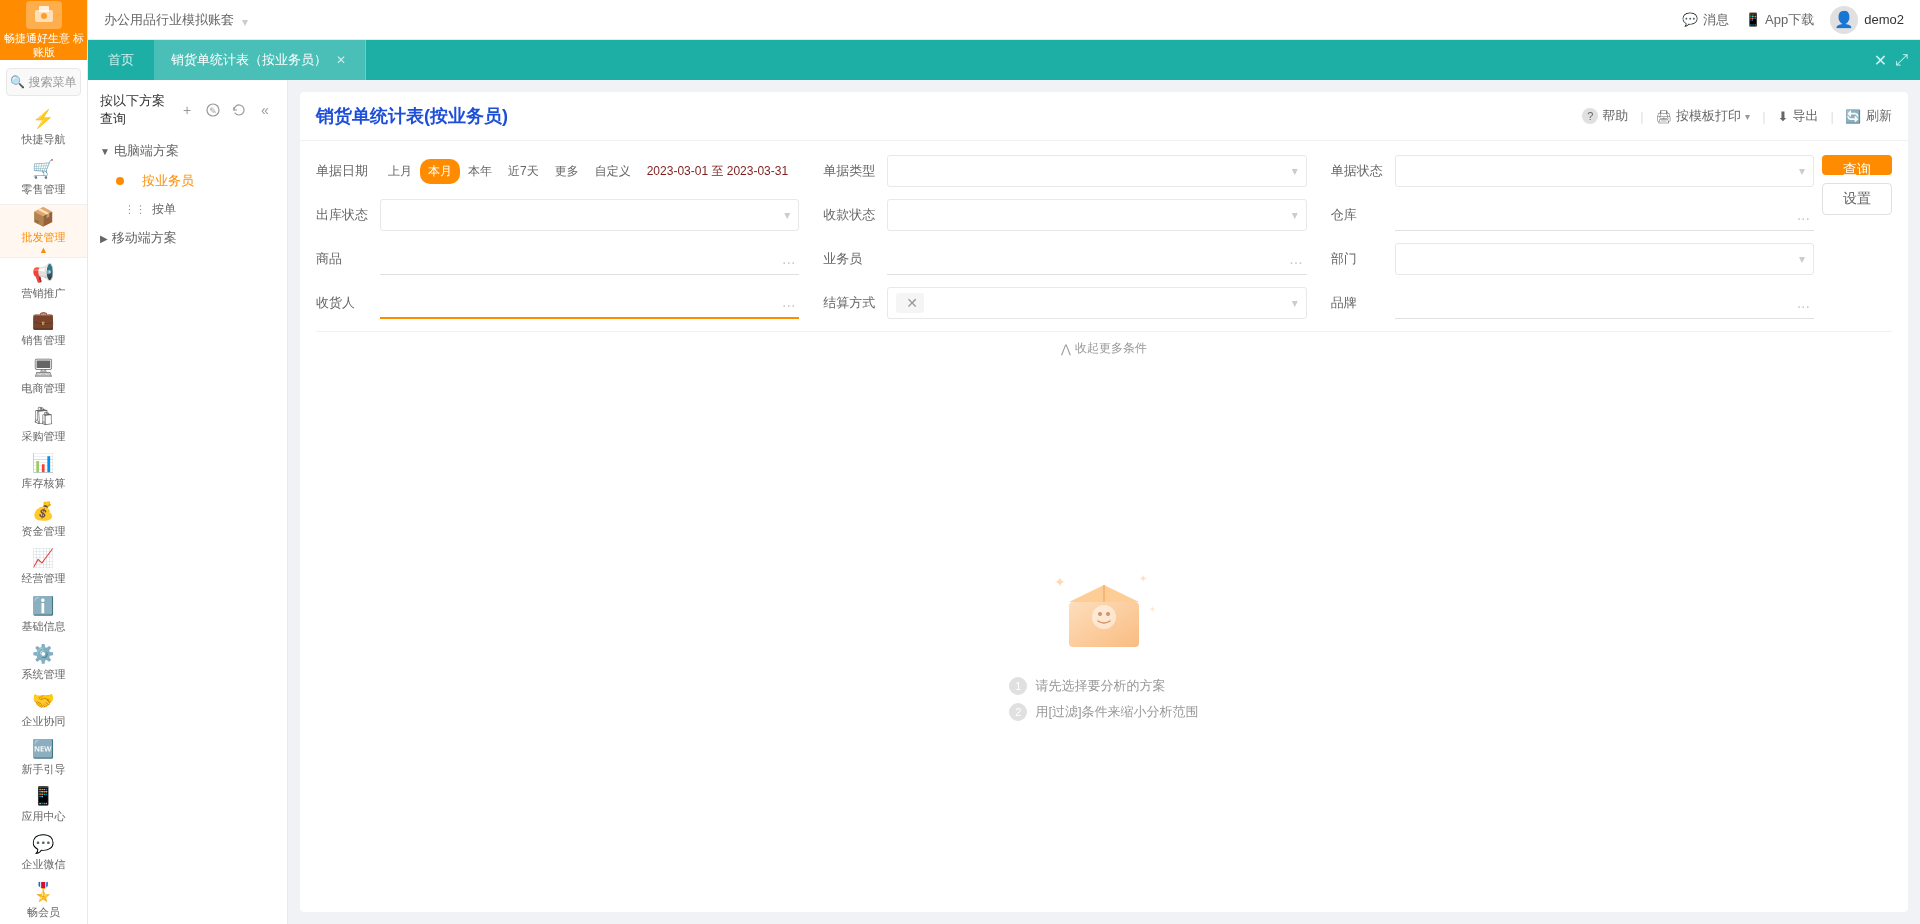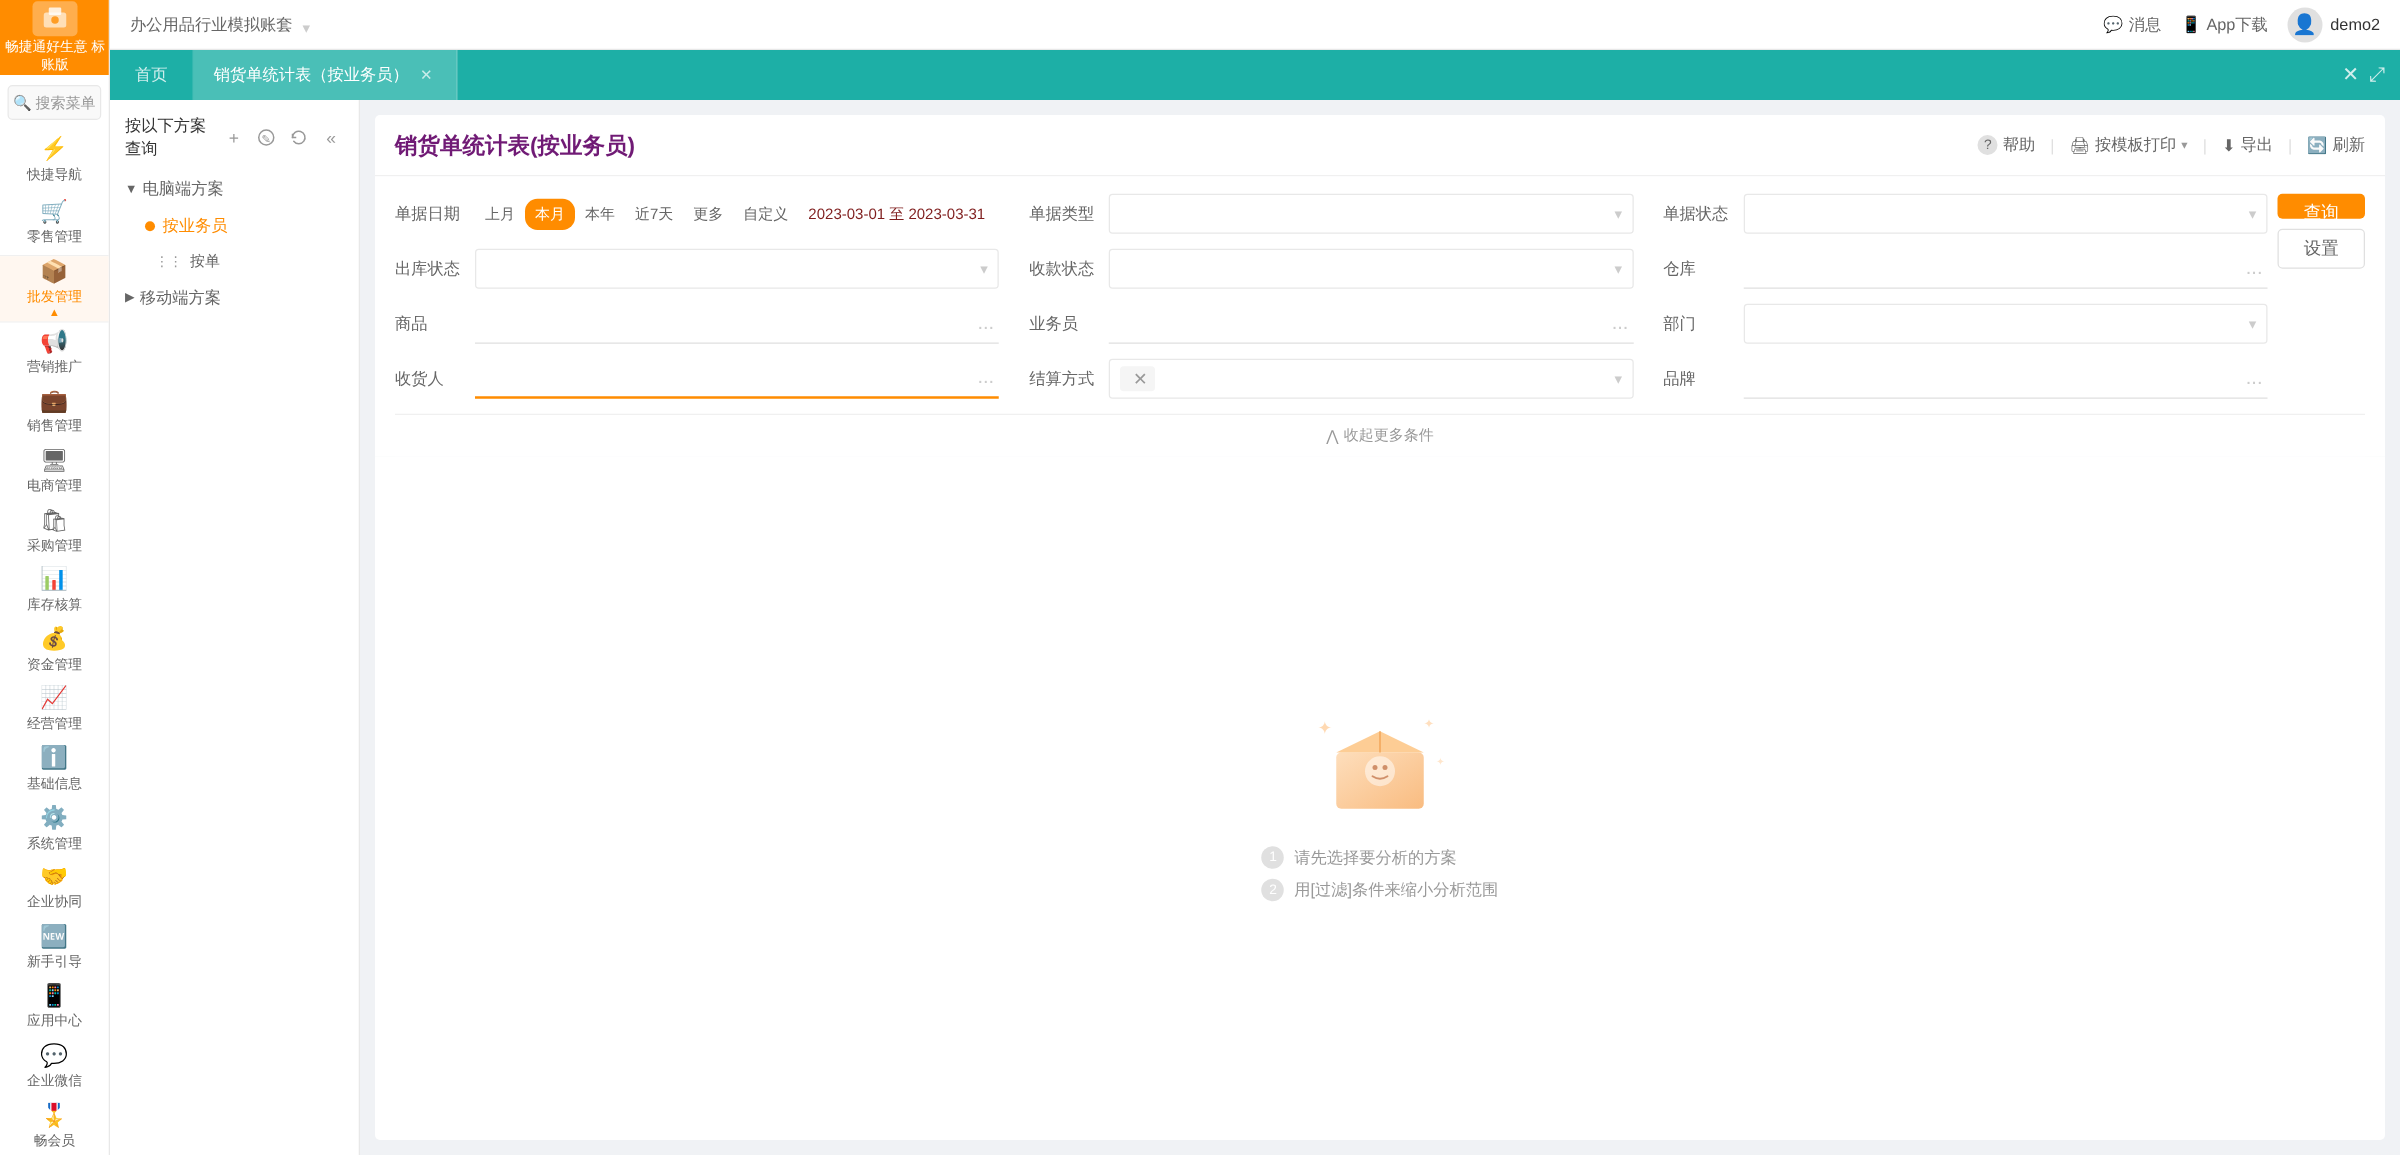--- a/index.html
+++ b/index.html
@@ -52,34 +52,34 @@
 
     
     .left-panel { width: 200px; background: #fff; border-right: 1px solid #e8e8e8; padding: 12px 0; flex-shrink: 0; overflow-y: auto; }
     .panel-header { display: flex; align-items: center; justify-content: space-between; padding: 0 12px 8px; }
     .panel-header-title { font-size: 13px; color: #333; font-weight: 500; }
     .panel-actions { display: flex; align-items: center; gap: 6px; }
     .panel-action-btn { width: 20px; height: 20px; display: flex; align-items: center; justify-content: center; cursor: pointer; color: #999; font-size: 14px; border-radius: 3px; }
 
     .scheme-group { padding: 0 0; }
     .scheme-group-header { display: flex; align-items: center; gap: 4px; padding: 6px 12px; cursor: pointer; color: #666; font-size: 13px; }
-    .scheme-item { display: flex; align-items: center; gap: 6px; padding: 6px 12px 6px 28px; cursor: pointer; color: #666; font-size: 13px; }
+    .scheme-item { display: flex; align-items: center; gap: 18px; padding: 6px 12px 6px 28px; cursor: pointer; color: #666; font-size: 13px; }
     .scheme-item.active { color: #ff8c00; }
     .scheme-item-dot { width: 8px; height: 8px; border-radius: 50%; background: #ff8c00; flex-shrink: 0; }
     .scheme-sub { padding: 0 12px 0 28px; }
     .scheme-sub-item { display: flex; align-items: center; gap: 6px; padding: 5px 8px; cursor: pointer; color: #666; font-size: 12px; }
 
     .mobile-group { padding: 0 0; }
     .mobile-group-header { display: flex; align-items: center; gap: 4px; padding: 6px 12px; cursor: pointer; color: #666; font-size: 13px; }
 
     
     .right-panel { flex: 1; display: flex; flex-direction: column; overflow: hidden; padding: 12px; }
 
     .report-header { background: #fff; padding: 12px 16px; border-radius: 4px 4px 0 0; display: flex; align-items: center; justify-content: space-between; border-bottom: 1px solid #f0f0f0; flex-shrink: 0; }
-    .report-title { font-size: 18px; font-weight: 600; color: #701a75; }
+    .report-title { font-size: 18px; font-weight: 600; color: #1d4ed8; }
     .report-header-actions { display: flex; align-items: center; gap: 12px; }
     .report-action { display: flex; align-items: center; gap: 4px; cursor: pointer; color: #666; font-size: 13px; }
     .report-action-divider { color: #e0e0e0; }
     .filter-dots { color: #ccc; font-size: 16px; cursor: pointer; margin-left: 4px; }
     .filter-clear-tag { display: inline-flex; align-items: center; gap: 4px; background: #f5f5f5; border-radius: 3px; padding: 2px 6px; font-size: 12px; color: #666; }
     .filter-clear-tag .clear-btn { cursor: pointer; color: #999; font-size: 14px; }
     .date-btn { padding: 4px 8px; cursor: pointer; color: #666; font-size: 12px; border-radius: 3px; }
     .date-btn.active { background: #ff8c00; color: #fff; border-radius: 10px; }
     .date-range { font-size: 12px; color: #7f1d1d; margin-left: 8px; }
 

